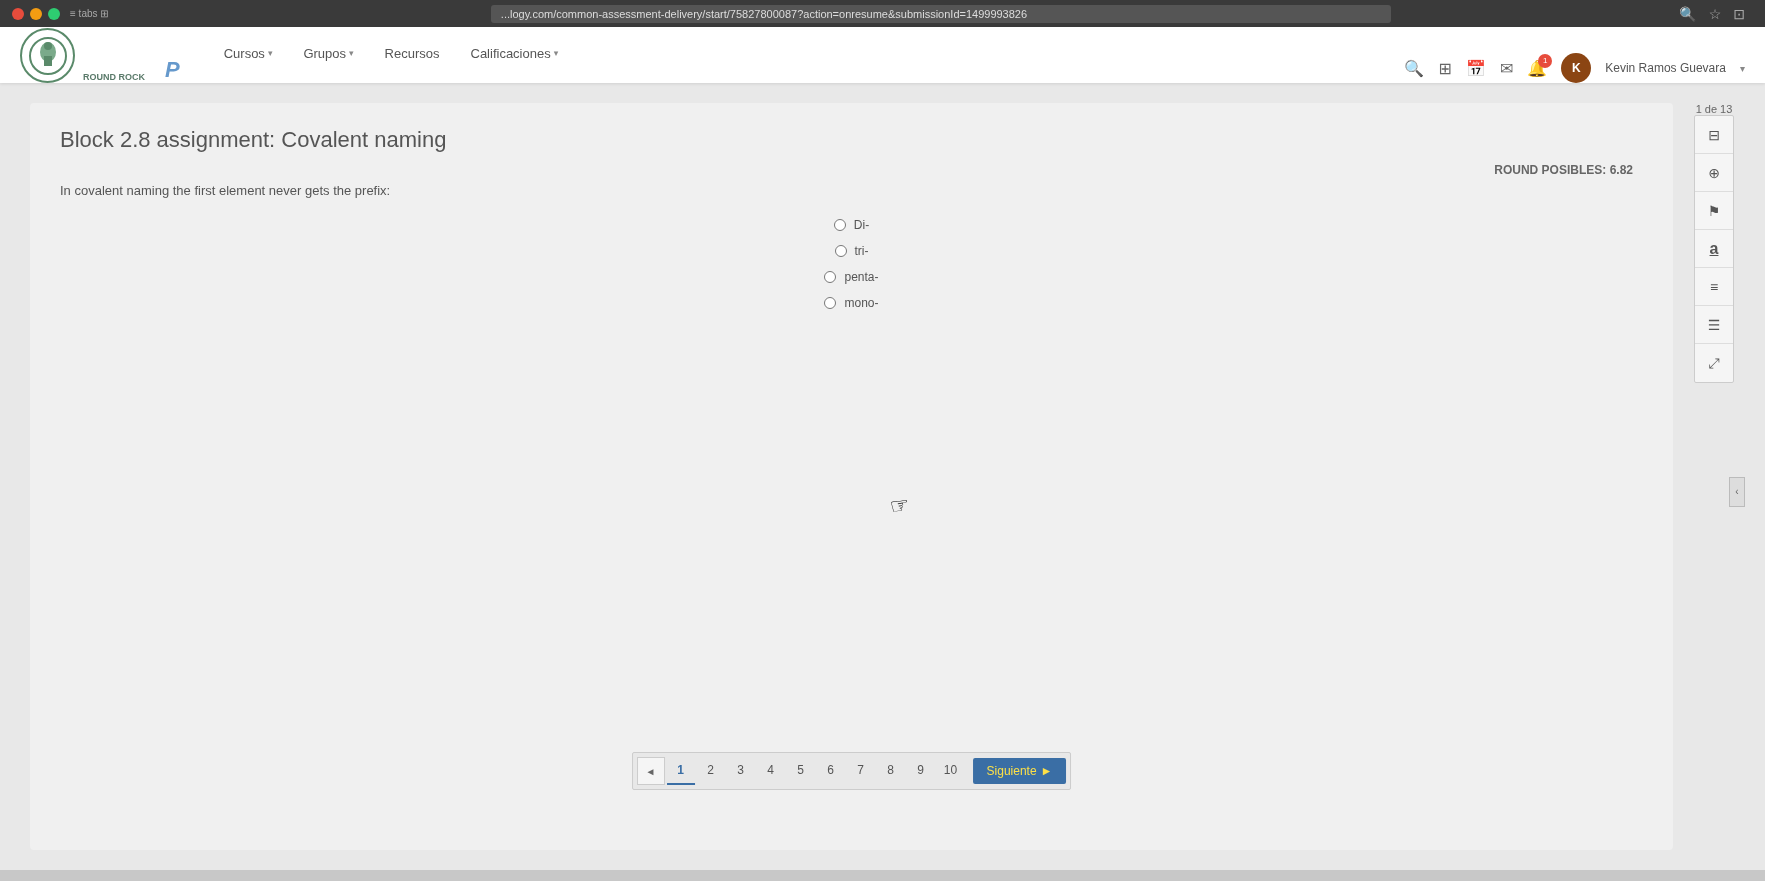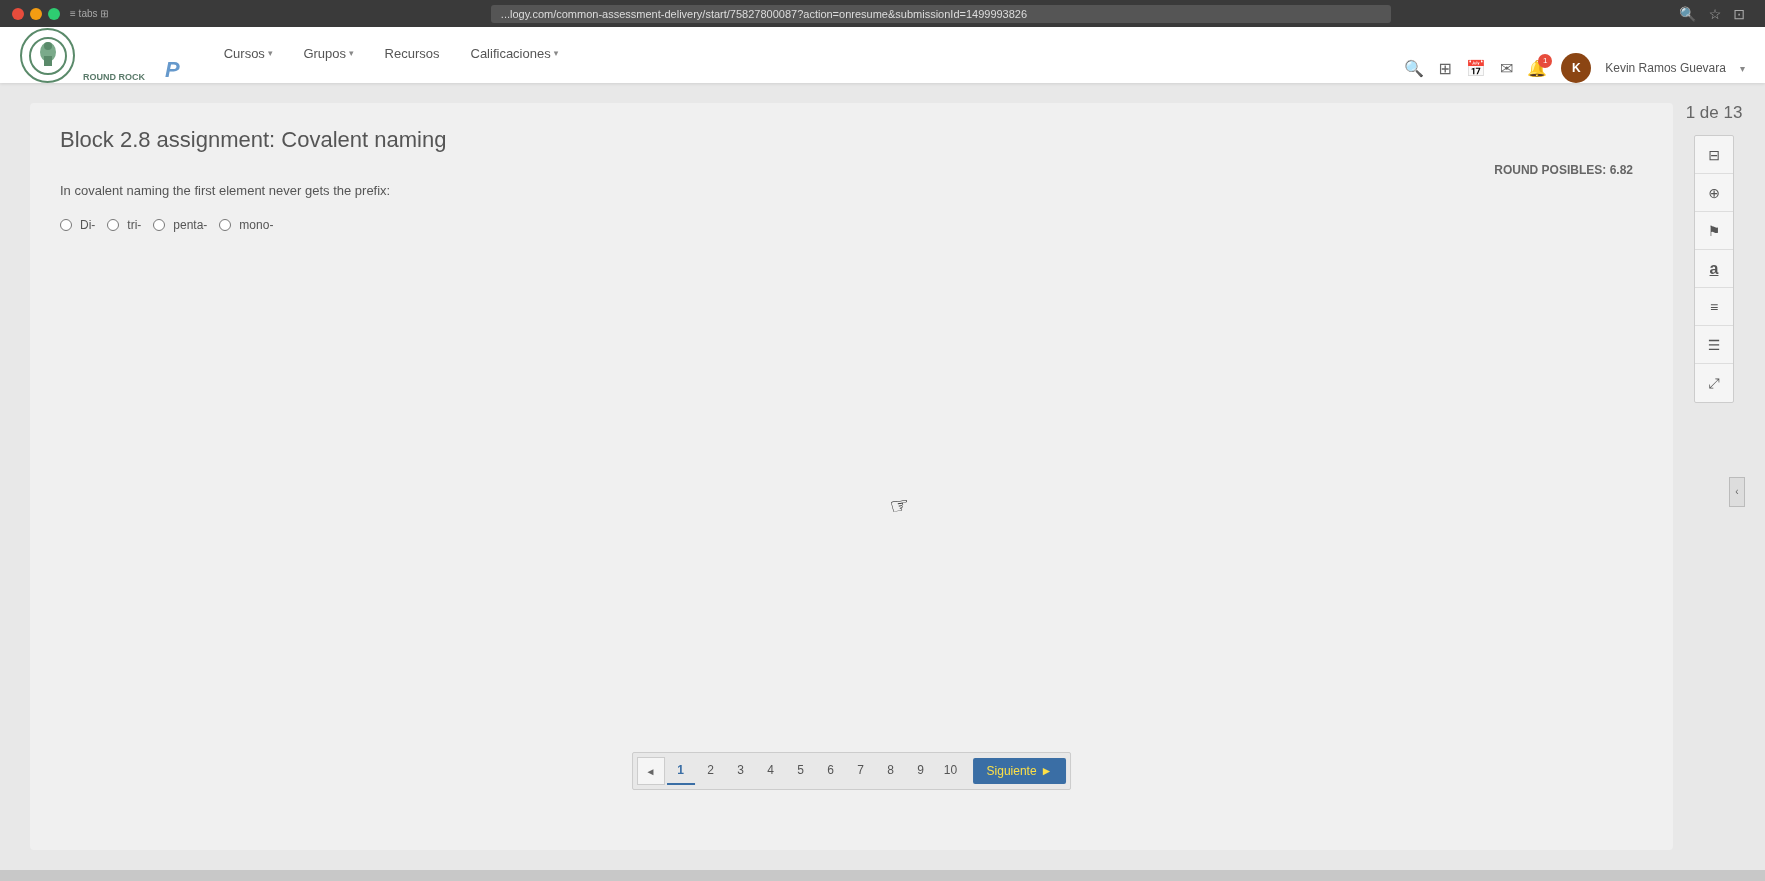--- a/index.html
+++ b/index.html
@@ -201,21 +201,21 @@
       position: absolute;
       top: 60px;
       right: 40px;
       font-size: 12px;
       color: #666;
       font-weight: bold;
     }
 
     .answer-options {
       display: flex;
-      flex-direction: row;
+      flex-direction: column;
       gap: 12px;
       margin-top: 10px;
       align-items: center;
     }
 
     .answer-option {
       display: flex;
       align-items: center;
       gap: 8px;
       font-size: 12px;
@@ -292,23 +292,23 @@
     .right-sidebar {
       width: 42px;
       display: flex;
       flex-direction: column;
       align-items: center;
       gap: 0;
       position: relative;
     }
 
     .page-counter {
-      font-size: 17px;
+      font-size: 11px;
       color: #666;
-      margin-bottom: 12px;
+      margin-bottom: 0;
       white-space: nowrap;
     }
 
     .sidebar-tools {
       display: flex;
       flex-direction: column;
       gap: 0;
       border: 1px solid #ccc;
       background: #f5f5f5;
       border-radius: 2px;

